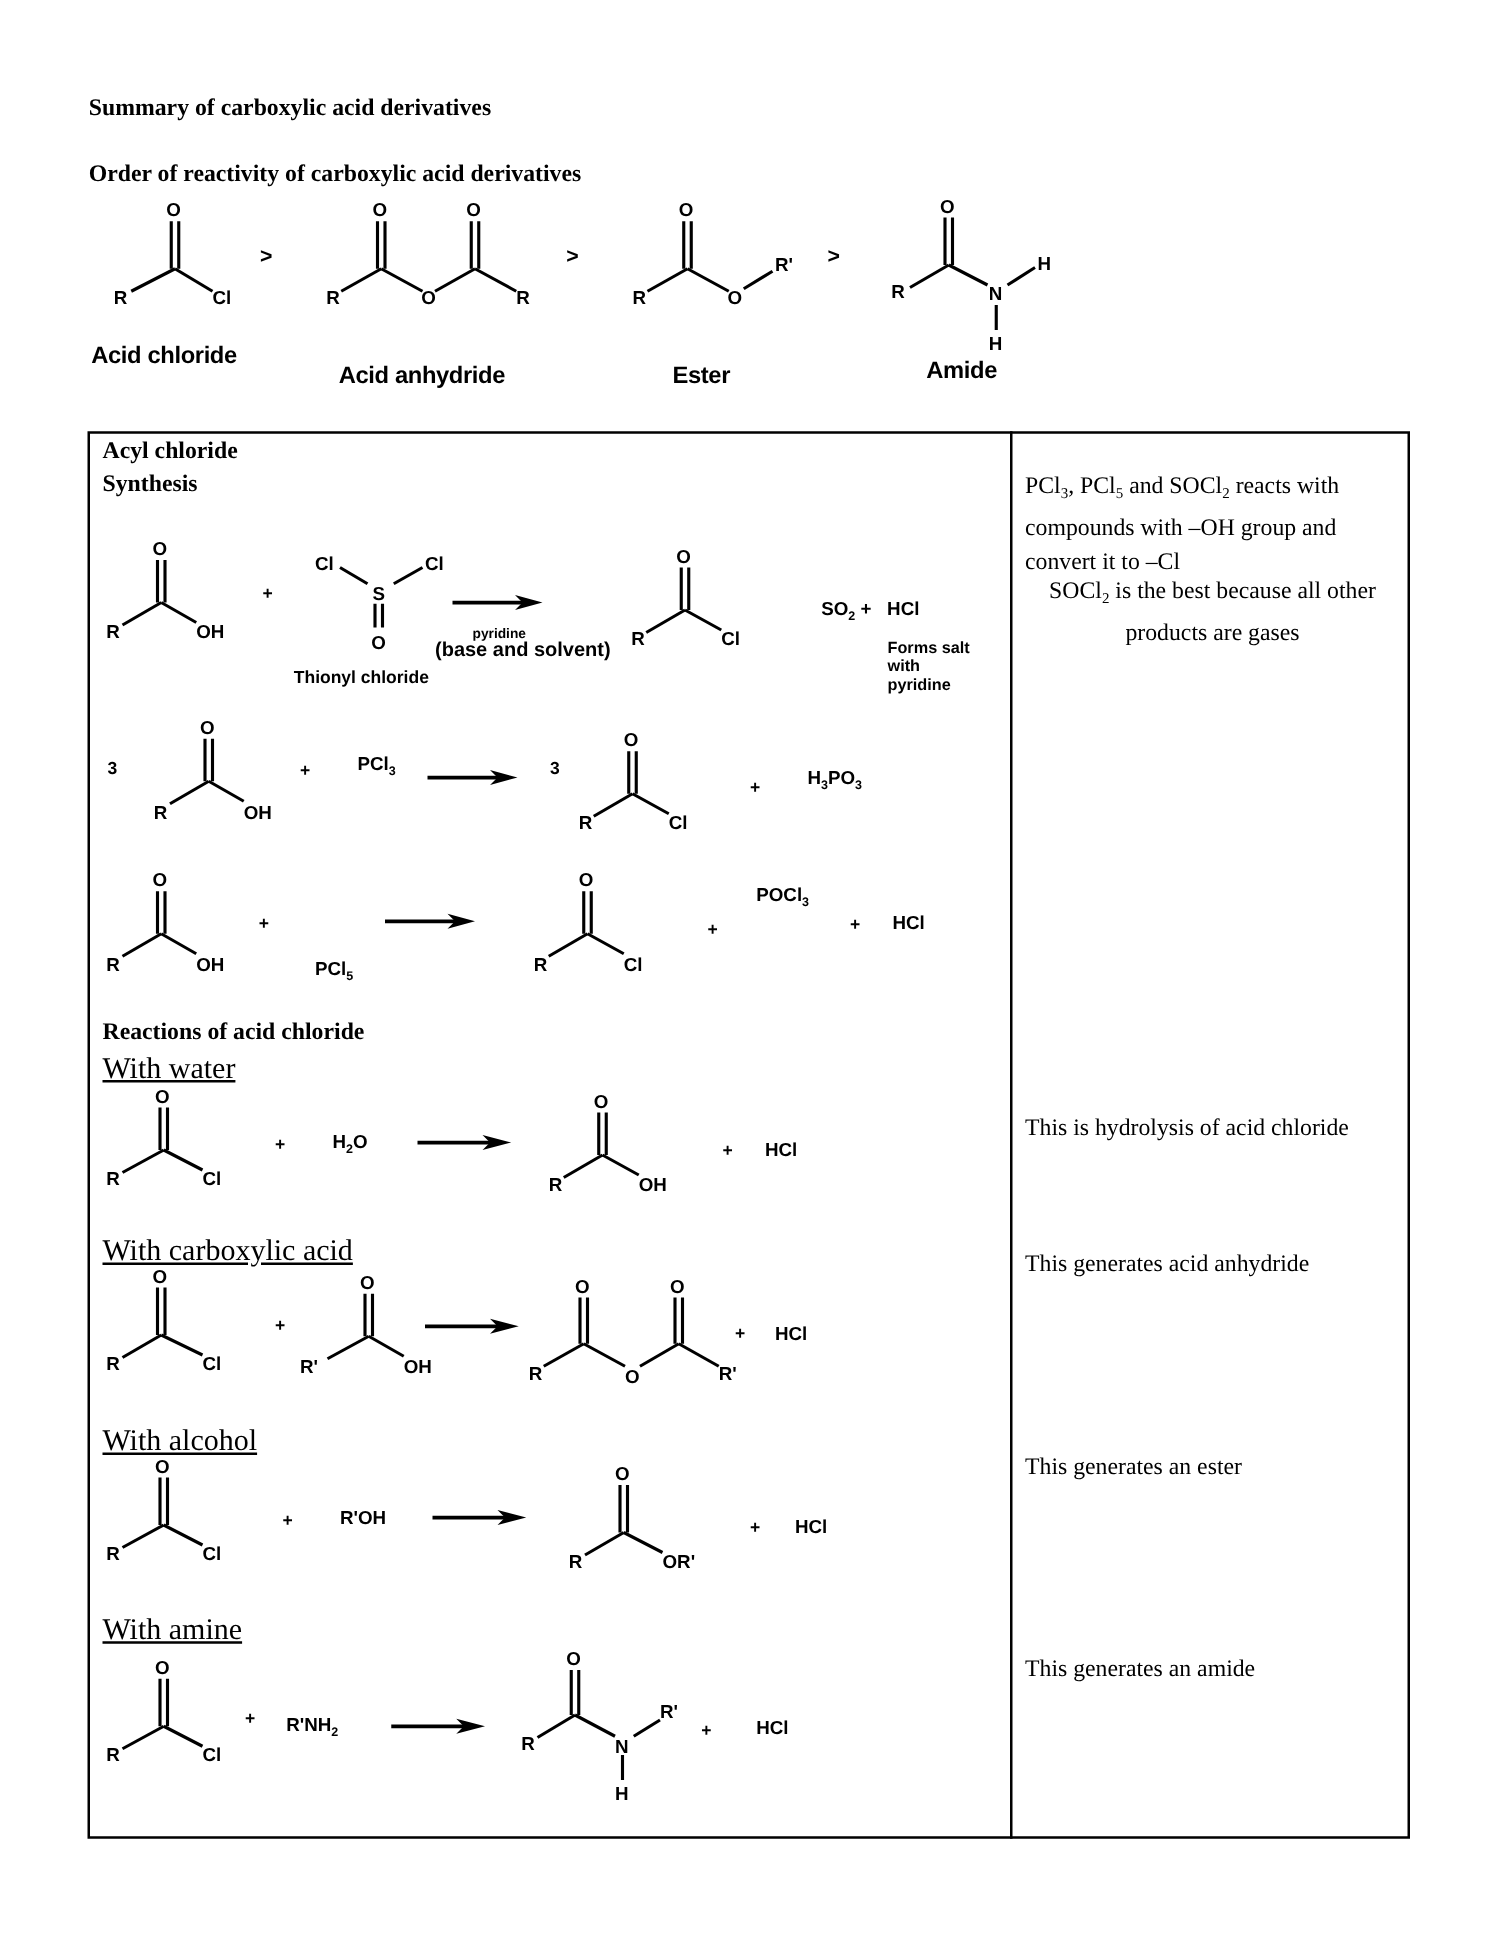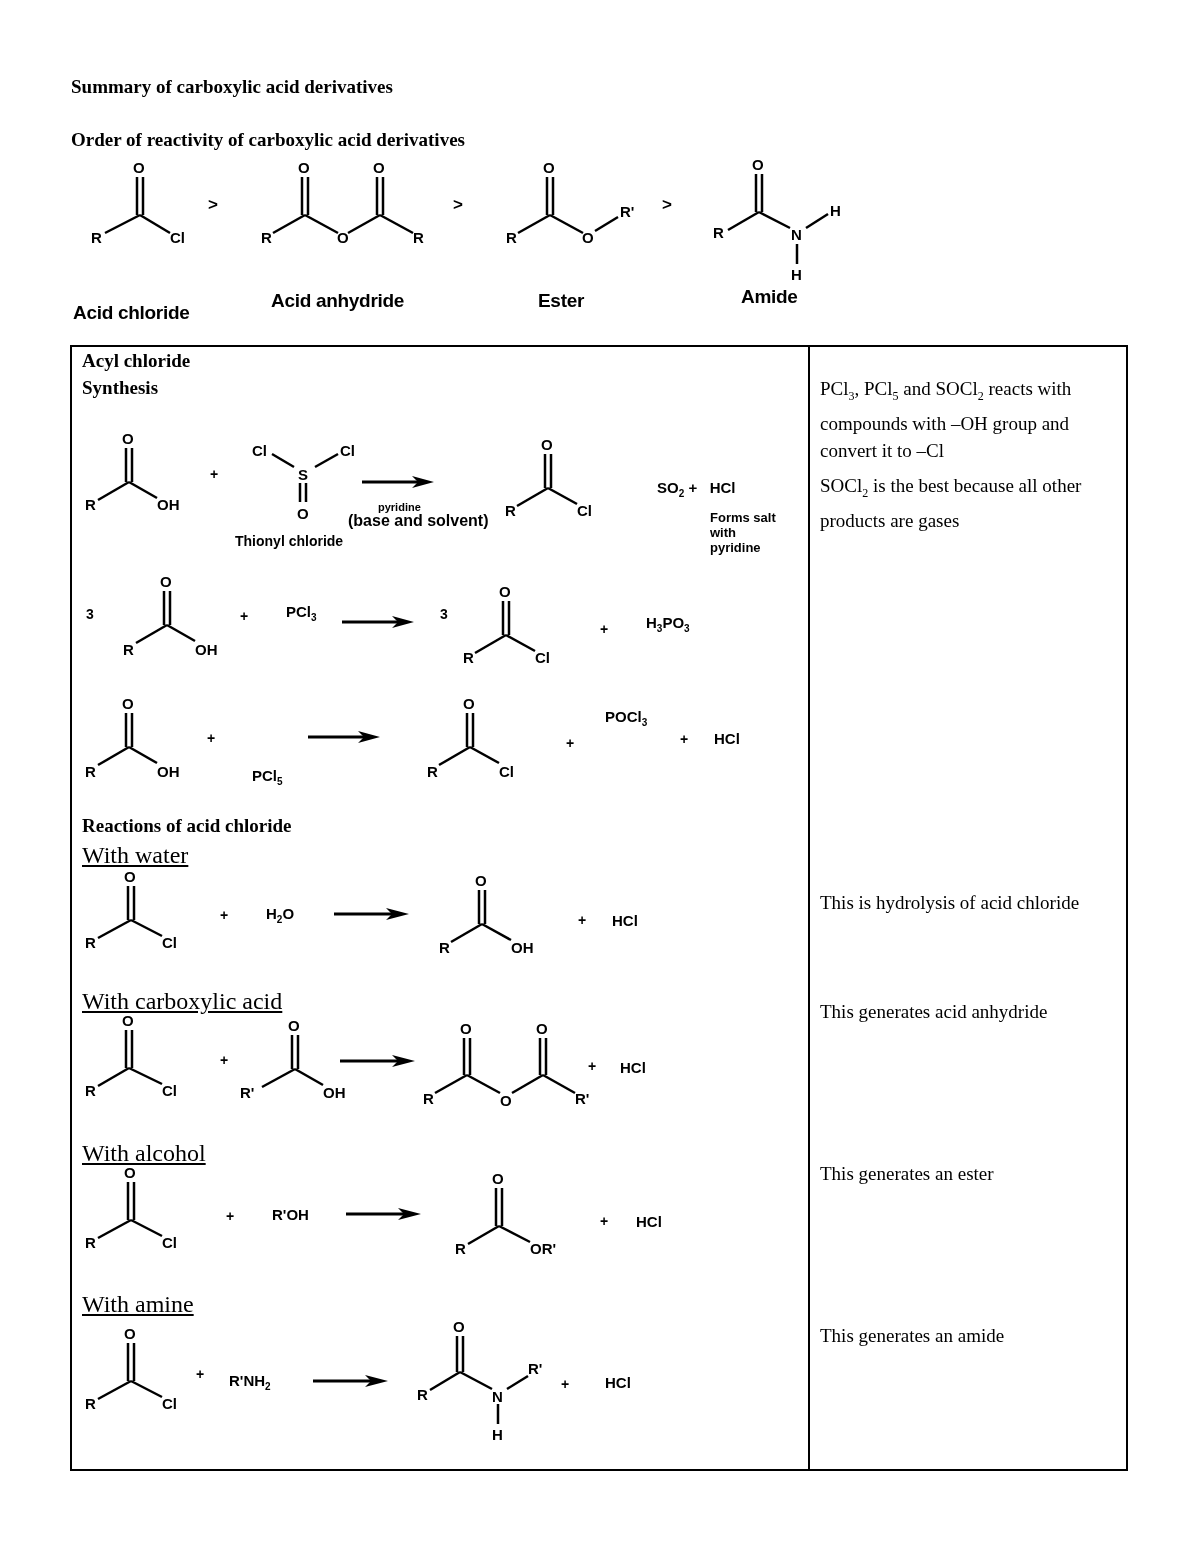--- a/index.html
+++ b/index.html
@@ -69,33 +69,33 @@
   <line x1="49" y1="60" x2="18" y2="78" stroke="#000" stroke-width="2.5"></line>
   <line x1="49" y1="60" x2="80" y2="76" stroke="#000" stroke-width="2.5"></line>
   <line x1="96" y1="76" x2="118" y2="62" stroke="#000" stroke-width="2.5"></line>
   <line x1="87" y1="92" x2="87" y2="112" stroke="#000" stroke-width="2.5"></line>
   <text x="3" y="86">R</text>
     <text x="81" y="88">N</text>
     <text x="120" y="64">H</text>
     <text x="81" y="128">H</text>
 </svg>
 
-<div class="abs lbl" style="left:73px;top:302px;">Acid chloride</div>
+<div class="abs lbl" style="left:73px;top:274px;">Acid chloride</div>
 <div class="abs lbl" style="left:271px;top:290px;">Acid anhydride</div>
 <div class="abs lbl" style="left:538px;top:290px;text-align:center;">Ester</div>
 <div class="abs lbl" style="left:741px;top:286px;">Amide</div>
 
 <div class="box"></div>
 <div class="divider"></div>
 
 <div class="abs h" style="left:82px;top:350px;">Acyl chloride</div>
 <div class="abs h" style="left:82px;top:377px;">Synthesis</div>
 
 <div class="abs note" style="left:820px;top:375px;width:300px;"><span>PCl</span><sub style="font-size:12px">3</sub><span>, PCl</span><sub style="font-size:12px">5</sub><span> and SOCl</span><sub style="font-size:12px">2</sub><span> reacts with compounds with –OH group and convert it to –Cl</span></div>
-<div class="abs note" style="left:820px;top:472px;width:300px;"><span>SOCl</span><sub style="font-size:12px">2</sub><span> is the best because all other products are gases</span></div>
+<div class="abs note" style="left:820px;top:459px;width:300px;text-align:center;"><span>SOCl</span><sub style="font-size:12px">2</sub><span> is the best because all other products are gases</span></div>
 
 <svg style="left:82px;top:430px;" width="120" height="90">
   <text x="40" y="14">O</text>
   <line x1="44" y1="18" x2="44" y2="52" stroke="#000" stroke-width="2.5"></line>
   <line x1="50" y1="18" x2="50" y2="52" stroke="#000" stroke-width="2.5"></line>
   <line x1="47" y1="52" x2="16" y2="70" stroke="#000" stroke-width="2.5"></line>
   <line x1="47" y1="52" x2="75" y2="68" stroke="#000" stroke-width="2.5"></line>
   <text x="3" y="80">R</text>
     <text x="75" y="80">OH</text>
 </svg>

